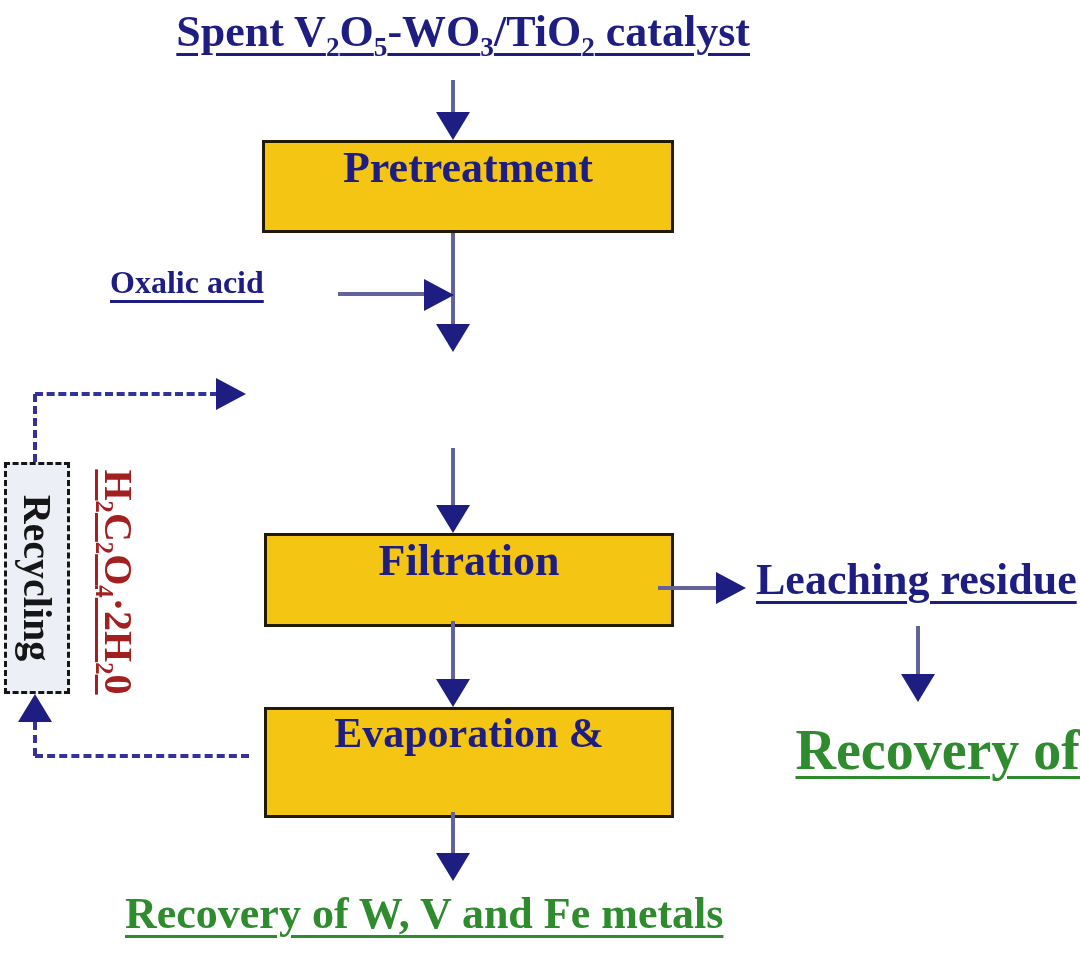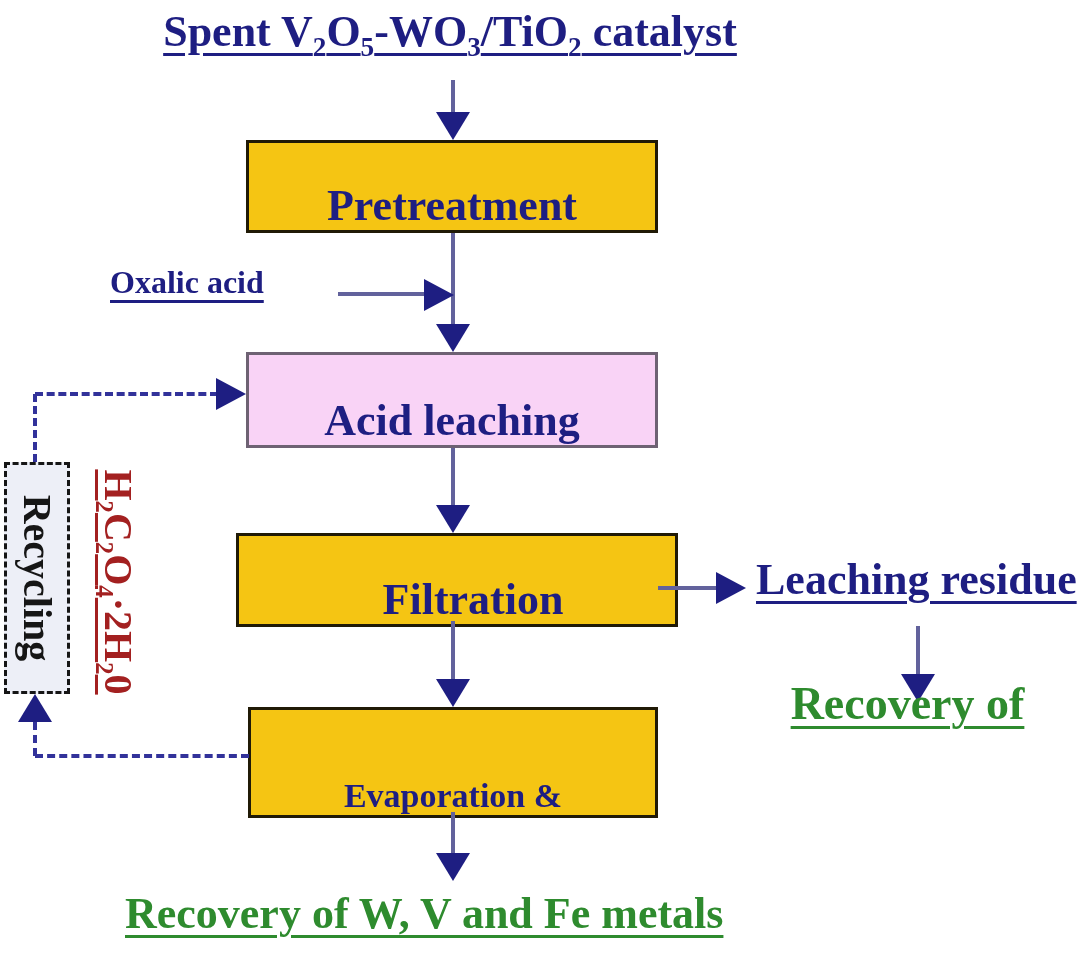--- a/index.html
+++ b/index.html
@@ -6,25 +6,25 @@
   .canvas{
     position:relative;width:1080px;height:953px;background:#ffffff;overflow:hidden;
     font-family:"Liberation Serif","DejaVu Serif",serif;font-weight:bold;
   }
   
   .label{position:absolute;white-space:nowrap;}
   .u{text-decoration:underline;text-decoration-thickness:3px;text-underline-offset:7px;}
   .navy{color:var(--navy,#1e1e82);}
   .green{color:var(--green,#2e8b2e);}
   .red{color:var(--red,#a32020);}
-  .title{left:150px;top:6px;width:600px;text-align:center;font-size:44px;}
+  .title{left:150px;top:6px;width:600px;text-align:right;font-size:44px;}
   sub{font-size:62%;line-height:0;}
   
-  .box{position:absolute;display:flex;flex-direction:column;align-items:center;justify-content:flex-end;
-       font-size:44px;color:var(--navy,#1e1e82);text-align:center;line-height:1.12;}
+  .box{position:absolute;display:flex;flex-direction:column;align-items:center;justify-content:flex-start;
+       font-size:44px;color:var(--navy,#1e1e82);text-align:center;line-height:1.12;margin-left:16px;}
   .gold{background:var(--gold,#f5c513);border:3px solid var(--gold-border,#201a06);}
   .pink{background:var(--pink,#f9d3f6);border:3px solid var(--pink-border,#6e6273);}
   
   .stem{position:absolute;background:var(--stem,#62629c);}
   .head{position:absolute;width:0;height:0;}
   .head.down{border-left:17px solid transparent;border-right:17px solid transparent;border-top:28px solid var(--navy,#1e1e82);}
   .head.up{border-left:17px solid transparent;border-right:17px solid transparent;border-bottom:28px solid var(--navy,#1e1e82);}
   .head.right{border-top:16px solid transparent;border-bottom:16px solid transparent;border-left:30px solid var(--navy,#1e1e82);}
   .dash-h{position:absolute;height:0;border-top:4px dashed var(--dash,#32329a);}
   .dash-v{position:absolute;width:0;border-left:4px dashed var(--dash,#32329a);}
@@ -51,46 +51,43 @@
     <span>Pretreatment</span>
   </div>
 
   <div class="stem" style="left:451px;top:233px;width:4px;height:93px;"></div>
   <div class="head down" style="left:436px;top:324px;"></div>
 
   <div class="label u navy" style="left:110px;top:264px;font-size:32px;">Oxalic acid</div>
   <div class="stem" style="left:338px;top:292px;width:86px;height:4px;"></div>
   <div class="head right" style="left:424px;top:279px;"></div>
 
-  <div class="box pink" style="left:246px;top:352px;width:406px;height:90px;">
-    <span>Acid leaching</span>
-  </div>
 
   <div class="stem" style="left:451px;top:448px;width:4px;height:58px;"></div>
   <div class="head down" style="left:436px;top:505px;"></div>
 
-  <div class="box gold" style="left:236px;top:533px;width:404px;height:88px;padding-left:32px;">
+  <div class="box gold" style="left:248px;top:533px;width:404px;height:88px;">
     <span>Filtration</span>
   </div>
 
   <div class="stem" style="left:658px;top:586px;width:60px;height:4px;"></div>
   <div class="head right" style="left:716px;top:572px;"></div>
   <div class="label u navy" style="left:756px;top:554px;font-size:44px;font-family:Liberation Serif, serif;">Leaching residue</div>
 
   <div class="stem" style="left:916px;top:626px;width:4px;height:48px;"></div>
   <div class="head down" style="left:901px;top:674px;"></div>
 
-  <div class="label green" style="left:735px;top:676px;width:345px;text-align:center;font-size:46px;line-height:1.22;white-space:normal;">
+  <div class="label green" style="left:735px;top:716px;width:345px;text-align:right;font-size:56px;line-height:1.22;white-space:normal;">
     <div class="u"><span>Recovery of</span></div>
   </div>
 
   <div class="stem" style="left:451px;top:621px;width:4px;height:58px;"></div>
   <div class="head down" style="left:436px;top:679px;"></div>
 
-  <div class="box gold" style="left:248px;top:707px;width:404px;height:105px;font-size:34px;">
+  <div class="box gold" style="left:248px;top:707px;width:404px;height:105px;font-size:42px;">
     <div>Evaporation &amp;</div>
   </div>
 
   <div class="stem" style="left:451px;top:812px;width:4px;height:41px;"></div>
   <div class="head down" style="left:436px;top:853px;"></div>
   <div class="label u green" style="left:125px;top:888px;width:660px;text-align:left;font-size:44px;">Recovery of W, V and Fe metals</div>
 
   <div class="dash-h" style="left:35px;top:754px;width:214px;"></div>
   <div class="dash-v" style="left:33px;top:722px;height:34px;"></div>
   <div class="head up" style="left:18px;top:694px;"></div>

